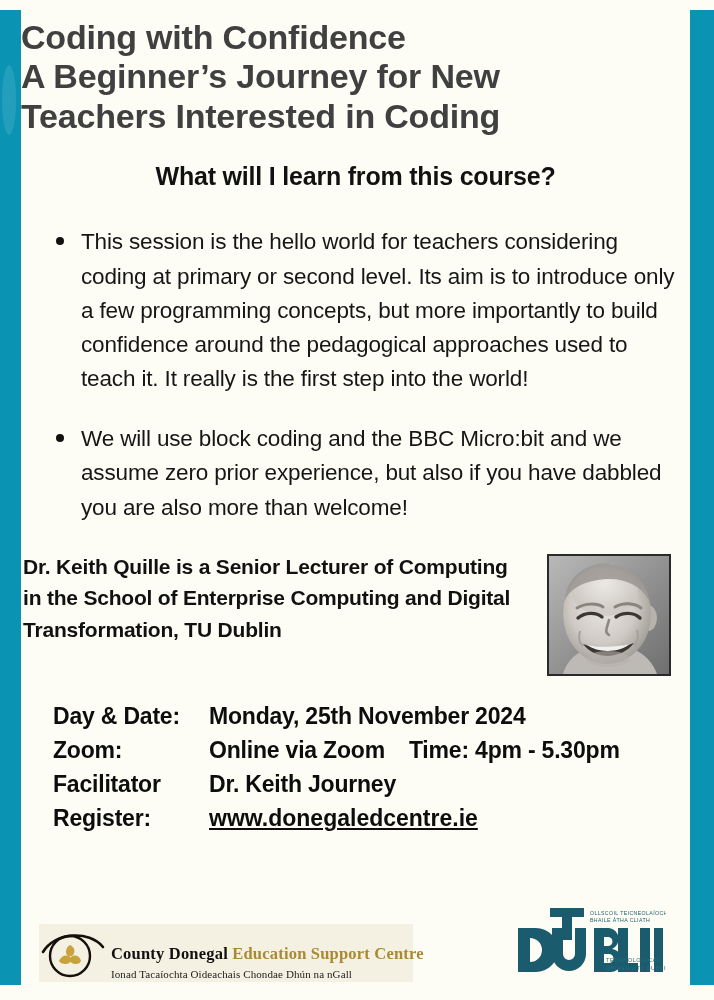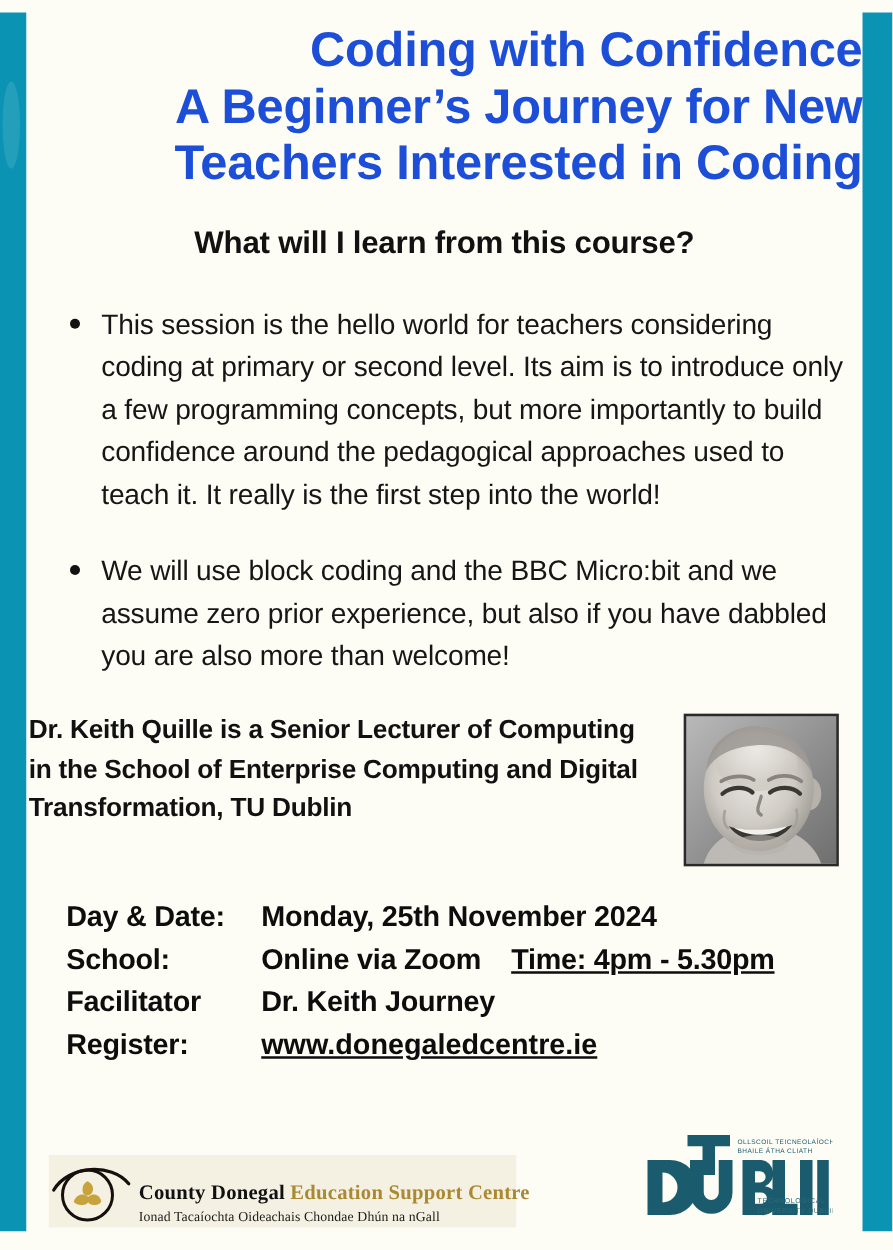--- a/index.html
+++ b/index.html
@@ -15,22 +15,22 @@
   .bar{position:absolute;background:#0b93b4;}
   .bar-left{left:0;top:10px;width:21px;height:975px;}
   .bar-right{right:0;top:10px;width:24px;height:975px;}
   .bar-left-artifact{position:absolute;left:2px;top:55px;width:14px;height:70px;
       background:rgba(255,255,255,.10);border-radius:50%;}
 
   .content{position:absolute;left:21px;right:24px;top:0;bottom:0;}
 
   
   .title{
-    color:#1d4ed8;font-weight:bold;text-align:right;
-    font-size:39px;line-height:1.16;letter-spacing:-0.2px;
+    color:#404040;font-weight:bold;text-align:left;
+    font-size:34px;line-height:1.16;letter-spacing:-0.2px;
     padding-top:18px;
   }
   .title .ln{display:block;}
 
   
   .subhead{
     text-align:center;color:#111;font-weight:bold;
     font-size:25px;margin-top:26px;letter-spacing:-.2px;
   }
 
@@ -58,21 +58,21 @@
     position:absolute;right:19px;top:3px;width:120px;height:118px;
     border:2px solid #2a2a2a;overflow:hidden;background:#9a9a9a;
   }
   .photo svg{display:block;width:100%;height:100%;}
 
   
   .details{margin-top:18px;padding-left:32px;font-size:23px;color:#0d0d0d;}
   .drow{display:flex;align-items:flex-end;line-height:1.48;}
   .dlabel{font-weight:bold;width:156px;flex:none;letter-spacing:-.2px;}
   .dval{font-weight:bold;letter-spacing:-.2px;}
-  .dextra{font-weight:bold;margin-left:24px;letter-spacing:-.2px;text-decoration:underline;}
+  .dextra{font-weight:bold;margin-left:24px;letter-spacing:-.2px;}
   .link{font-weight:bold;text-decoration:underline;color:#0d0d0d;}
 
   
   .footer{position:absolute;left:21px;right:24px;bottom:0;height:110px;}
 
   .donegal{
     position:absolute;left:18px;bottom:18px;width:374px;height:58px;
     background:#f5f1e2;display:flex;align-items:center;
   }
   .donegal-mark{width:70px;height:56px;flex:none;position:relative;}
@@ -168,21 +168,21 @@
         </svg>
       </div>
     </div>
 
     <div class="details">
       <div class="drow">
         <span class="dlabel">Day &amp; Date:</span>
         <span class="dval">Monday, 25th November 2024</span>
       </div>
       <div class="drow">
-        <span class="dlabel">School:</span>
+        <span class="dlabel">Zoom:</span>
         <span class="dval">Online via Zoom</span>
         <span class="dextra">Time: 4pm - 5.30pm</span>
       </div>
       <div class="drow">
         <span class="dlabel">Facilitator</span>
         <span class="dval">Dr. Keith Journey</span>
       </div>
       <div class="drow">
         <span class="dlabel">Register:</span>
         <a class="link" href="#">www.donegaledcentre.ie </a>

